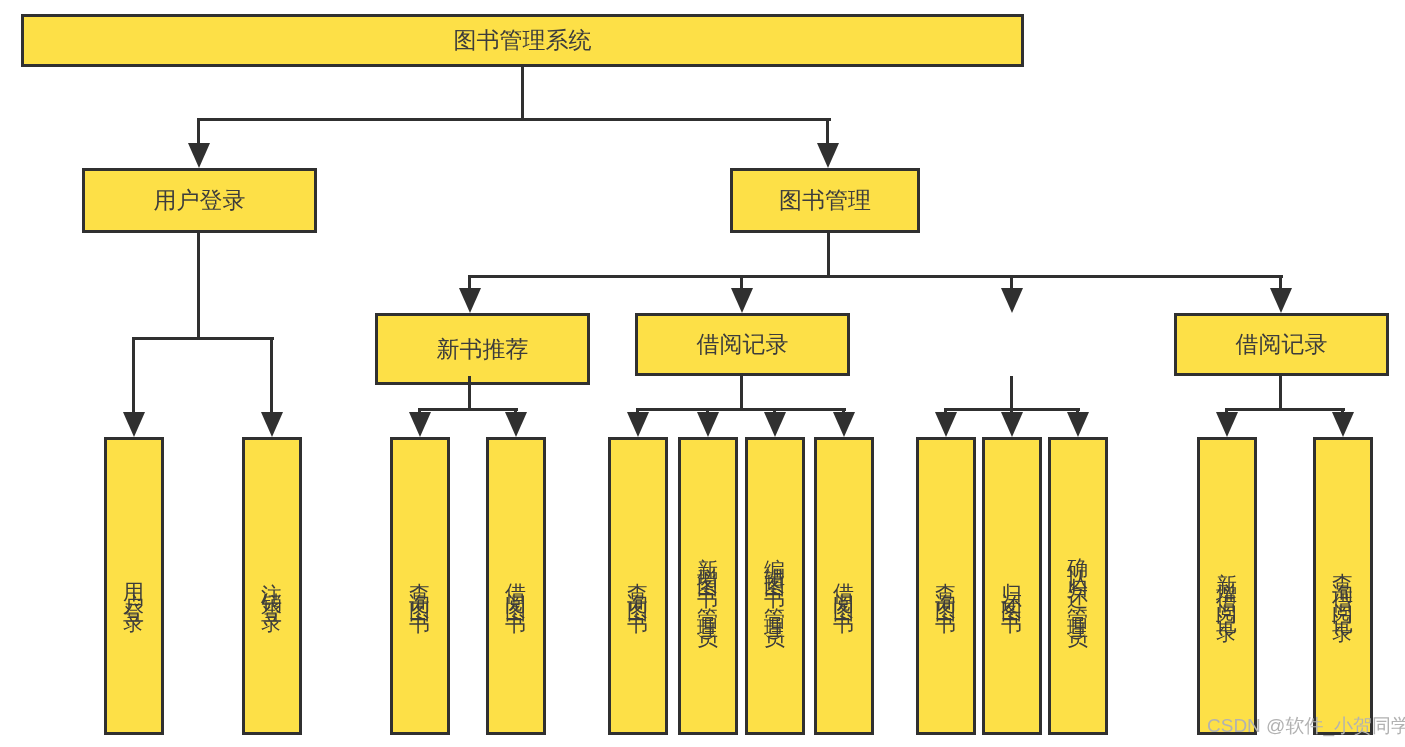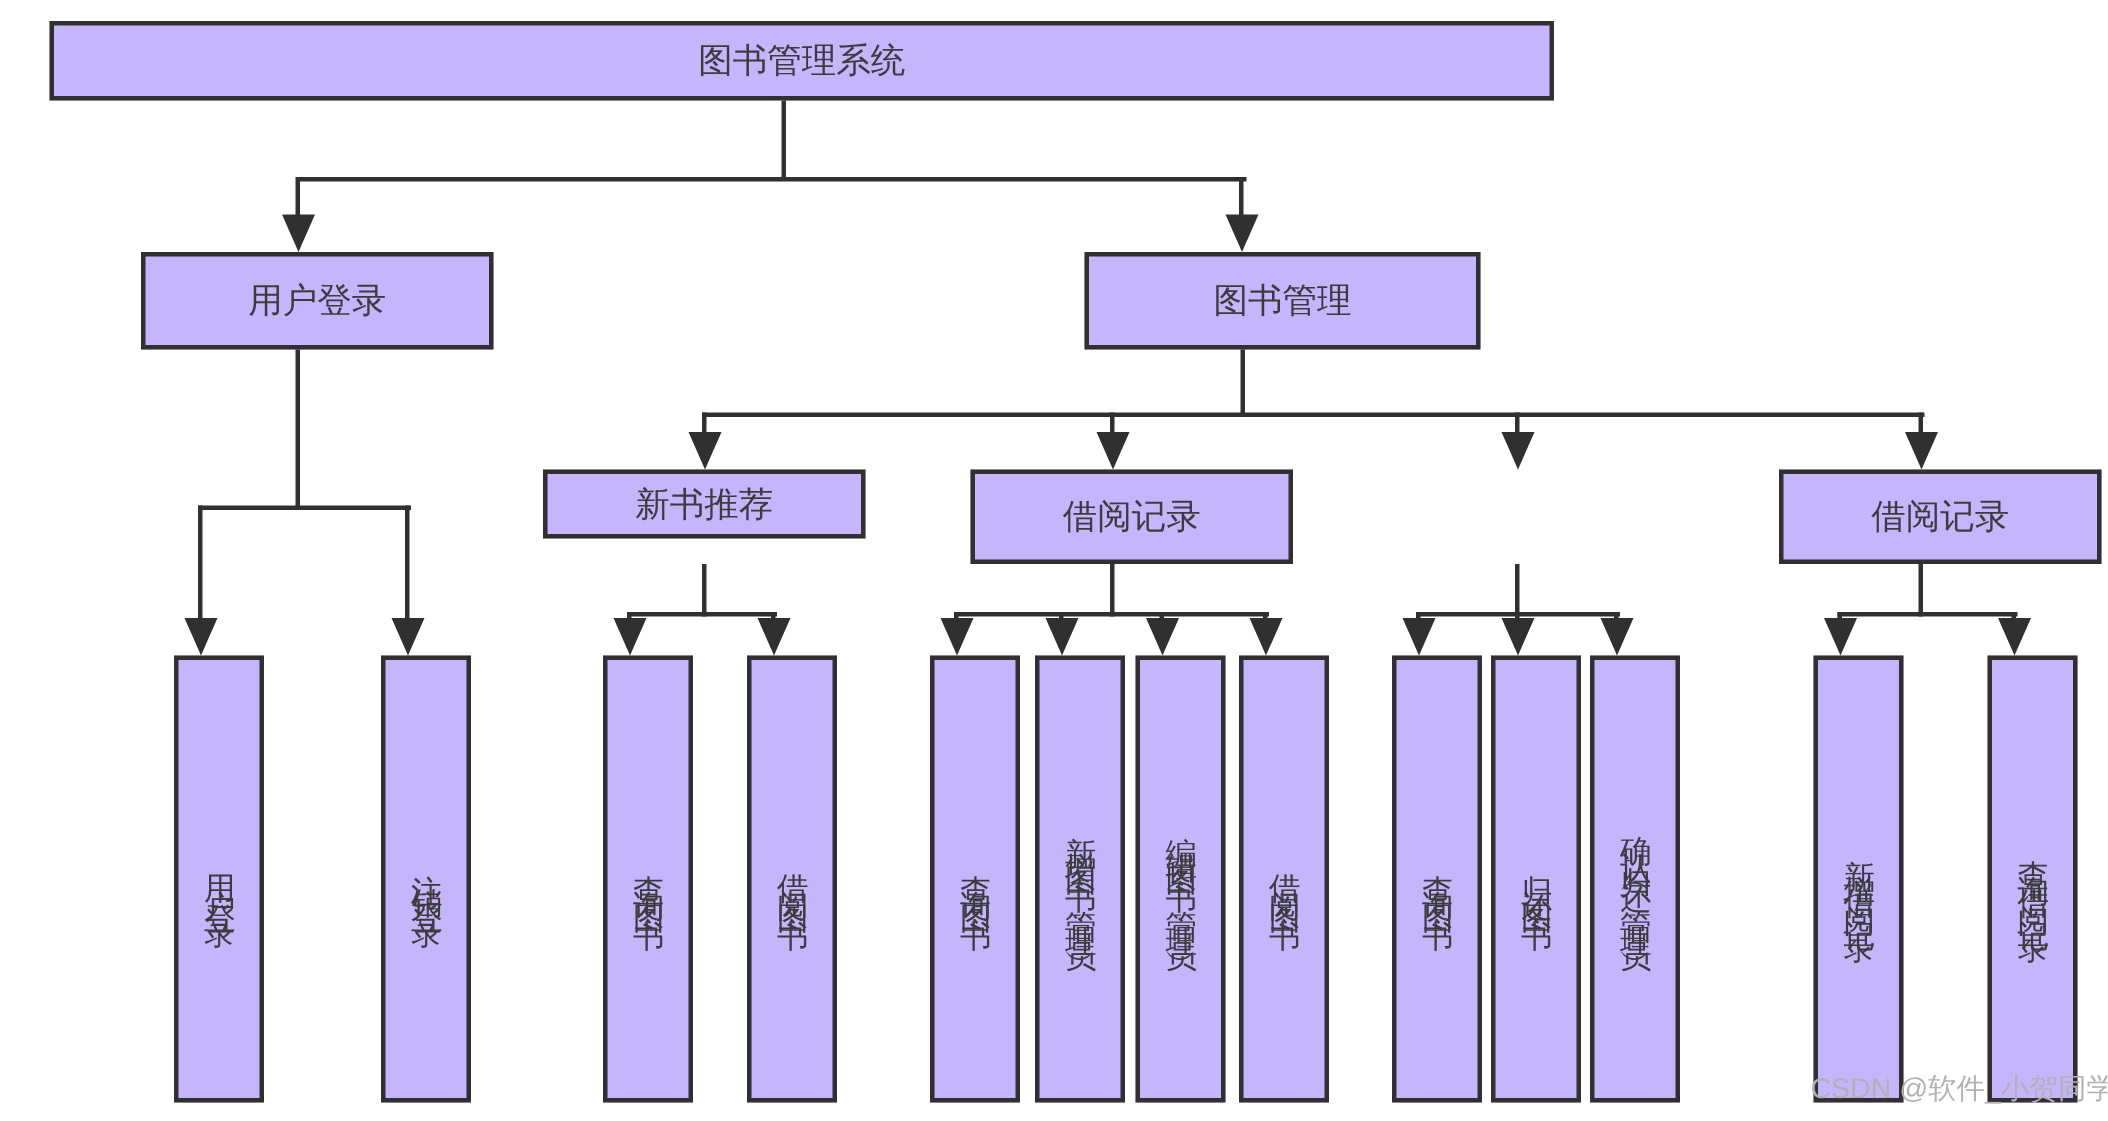--- a/index.html
+++ b/index.html
@@ -9,24 +9,24 @@
     --background:#ffffff;
   }
   html,body{margin:0;padding:0;}
   body{background:var(--background);font-family:"Liberation Sans","DejaVu Sans",sans-serif;}
   #canvas{
     position:relative;width:1405px;height:747px;background:var(--background);
     overflow:hidden;
   }
   
   .b{
-    position:absolute;box-sizing:border-box;background:#c4b5fd;
+    position:absolute;box-sizing:border-box;background:#fde047;
     border:3px solid var(--line);
     display:flex;align-items:center;justify-content:center;
-    color:var(--text);font-size:23px;text-align:center;margin-left:12px;
+    color:var(--text);font-size:23px;text-align:center;
   }
   
   .v{
     width:60px;height:298px;font-size:21px;
     writing-mode:vertical-rl;text-orientation:mixed;
     letter-spacing:10px;line-height:1;
   }
   
   .hl,.vl{position:absolute;background:var(--line);}
   .hl{height:3px;}
@@ -55,21 +55,21 @@
   <div class="vl" style="left:521px;top:67px;height:51px;"></div>
   <div class="hl" style="left:198px;top:118px;width:633px;"></div>
   <div class="vl" style="left:197px;top:118px;height:30px;"></div>
   <div class="ah" style="left:188px;top:143px;"></div>
   <div class="vl" style="left:826px;top:118px;height:30px;"></div>
   <div class="ah" style="left:817px;top:143px;"></div>
 
   <div class="b" style="left:82px;top:168px;width:235px;height:65px;">
     <span>用户登录</span>
   </div>
-  <div class="b" style="left:711px;top:168px;width:264px;height:65px;">
+  <div class="b" style="left:730px;top:168px;width:190px;height:65px;">
     <span>图书管理</span>
   </div>
 
   <div class="vl" style="left:197px;top:233px;height:107px;"></div>
   <div class="hl" style="left:132px;top:337px;width:142px;"></div>
   <div class="vl" style="left:132px;top:337px;height:78px;"></div>
   <div class="ah" style="left:123px;top:412px;"></div>
   <div class="vl" style="left:270px;top:337px;height:78px;"></div>
   <div class="ah" style="left:261px;top:412px;"></div>
 
@@ -77,21 +77,21 @@
   <div class="hl" style="left:468px;top:275px;width:815px;"></div>
   <div class="vl" style="left:468px;top:275px;height:16px;"></div>
   <div class="ah" style="left:459px;top:288px;"></div>
   <div class="vl" style="left:740px;top:275px;height:16px;"></div>
   <div class="ah" style="left:731px;top:288px;"></div>
   <div class="vl" style="left:1010px;top:275px;height:16px;"></div>
   <div class="ah" style="left:1001px;top:288px;"></div>
   <div class="vl" style="left:1279px;top:275px;height:16px;"></div>
   <div class="ah" style="left:1270px;top:288px;"></div>
 
-  <div class="b" style="left:350px;top:313px;width:215px;height:46px;">
+  <div class="b" style="left:375px;top:313px;width:215px;height:72px;">
     <span>新书推荐</span>
   </div>
   <div class="b" style="left:635px;top:313px;width:215px;height:63px;">
     <span>借阅记录</span>
   </div>
   <div class="b" style="left:1174px;top:313px;width:215px;height:63px;">
     <span>借阅记录</span>
   </div>
 
   <div class="vl" style="left:468px;top:376px;height:35px;"></div>

